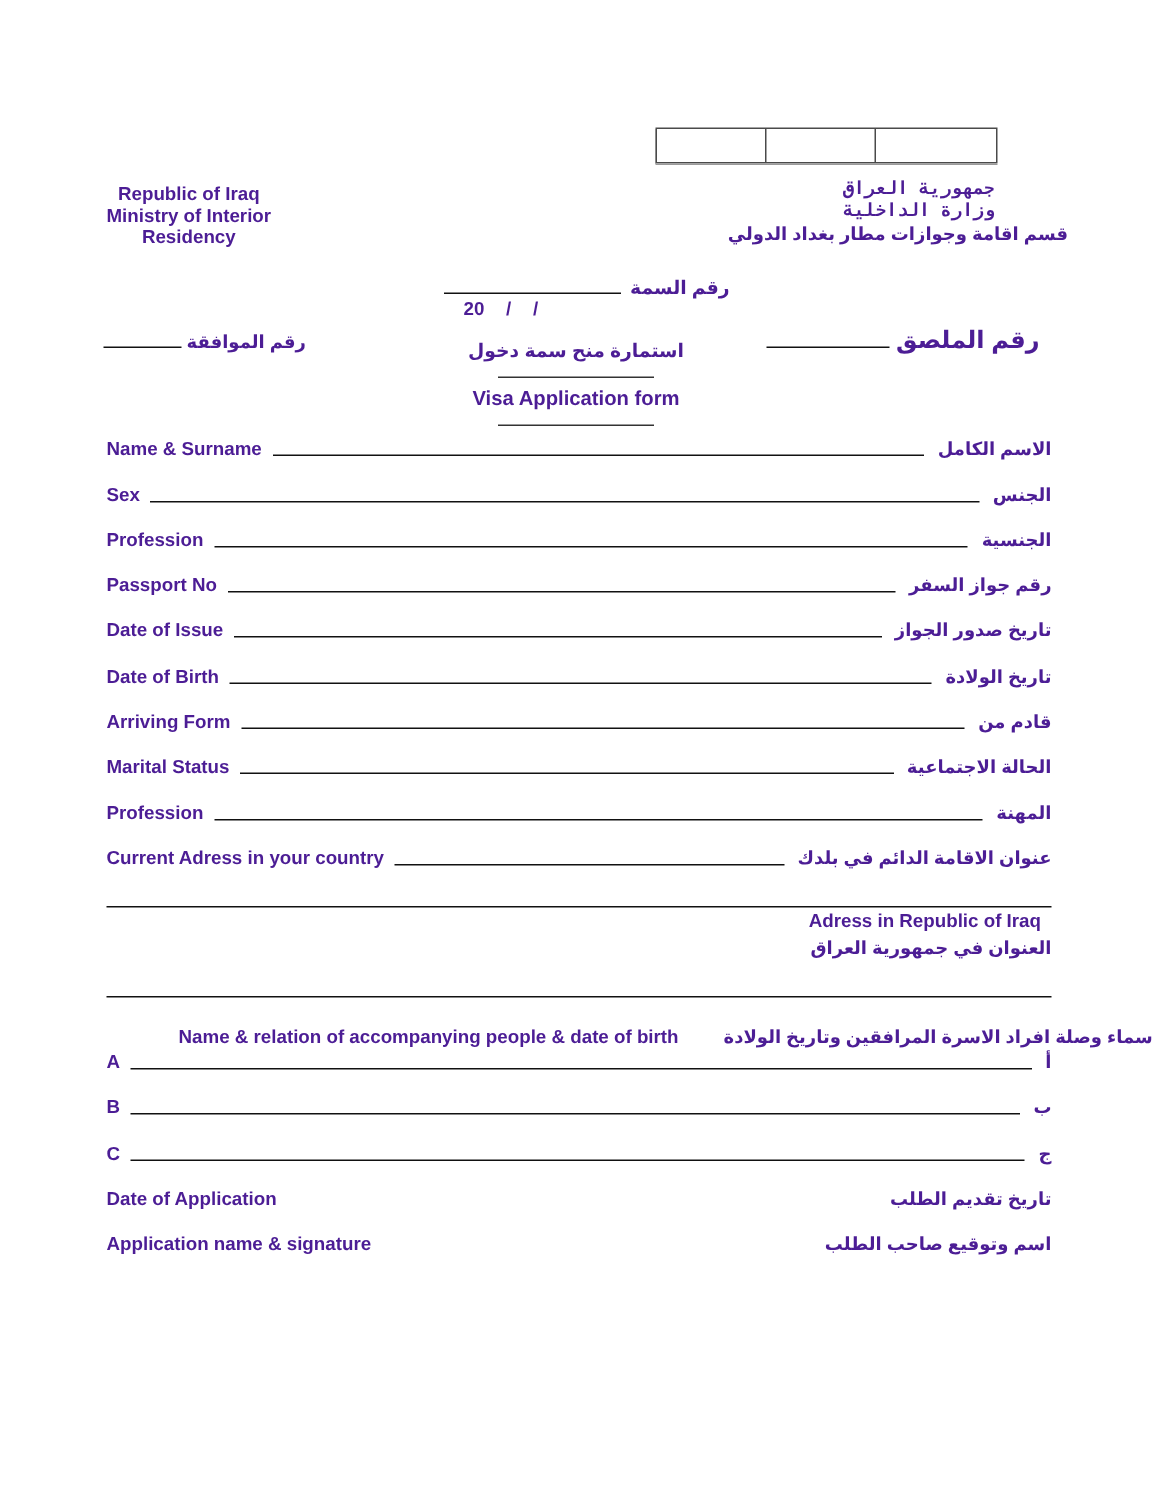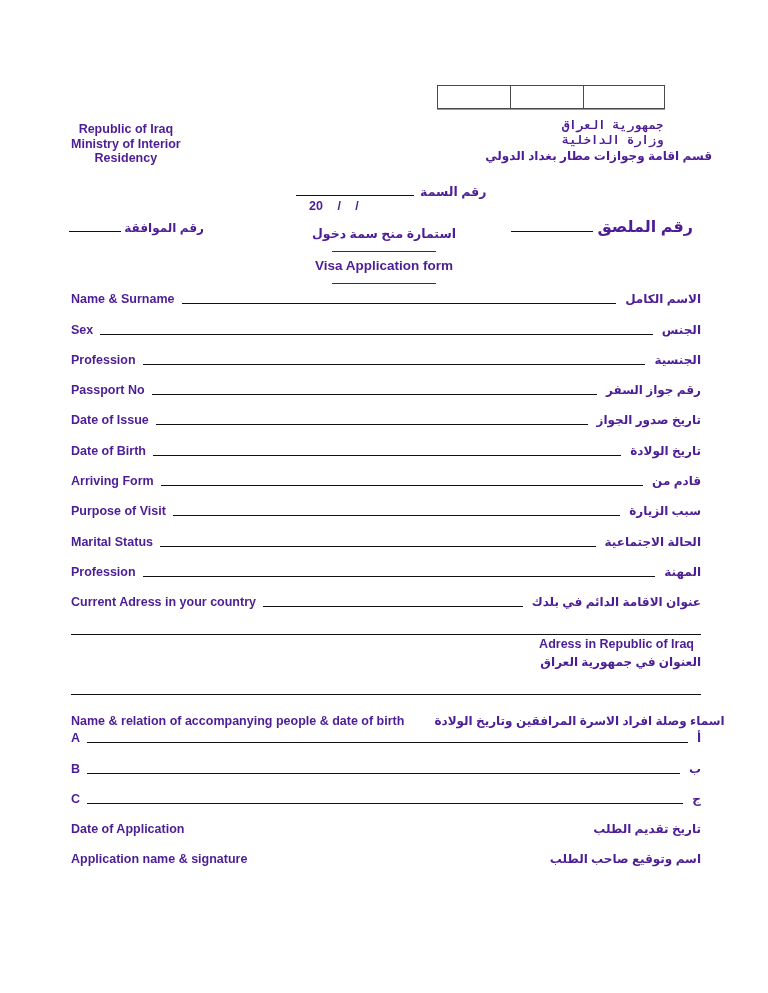--- a/index.html
+++ b/index.html
@@ -44,21 +44,21 @@
   .title-en{font-size:13.5px;margin-top:6px;}
 
   
   .form{position:absolute;left:71px;right:67px;top:276px;}
   .frow{height:30.3px;display:flex;align-items:flex-end;}
   .frow .en{font-size:12.5px;white-space:nowrap;margin-right:7px;}
   .frow .fill{flex:1;border-bottom:1.5px solid #111;margin-bottom:2px;}
   .frow .ar{font-size:12px;white-space:nowrap;margin-left:9px;direction:rtl;}
   .frow.rule{height:28px;}
   .frow.addr-iraq{height:32px;flex-direction:column;}
-  .frow.accomp-head{height:31px;}
+  .frow.accomp-head{height:31px;margin-left:48px;}
   .frow .spacer{flex:1;}
   .frow .short-fill{width:27px;border-bottom:1.5px solid #111;margin:0 14px 2px 0;}
   .frow.letter-a{height:17px;}
   .frow.noline{justify-content:space-between;}
 </style>
 </head>
 <body>
 
 <div class="page">
 
@@ -134,25 +134,20 @@
       <span class="en">Date of Birth</span>
       <span class="fill"></span>
       <span class="ar" dir="rtl">تاريخ الولادة</span>
     </div>
     <div class="frow">
       <span class="en">Arriving Form</span>
       <span class="fill"></span>
       <span class="ar" dir="rtl">قادم من</span>
     </div>
     <div class="frow">
-      <span class="en">Purpose of Visit</span>
-      <span class="fill"></span>
-      <span class="ar" dir="rtl">سبب الزيارة</span>
-    </div>
-    <div class="frow">
       <span class="en">Marital Status</span>
       <span class="fill"></span>
       <span class="ar" dir="rtl">الحالة الاجتماعية</span>
     </div>
     <div class="frow">
       <span class="en">Profession</span>
       <span class="fill"></span>
       <span class="ar" dir="rtl">المهنة</span>
     </div>
     <div class="frow">

